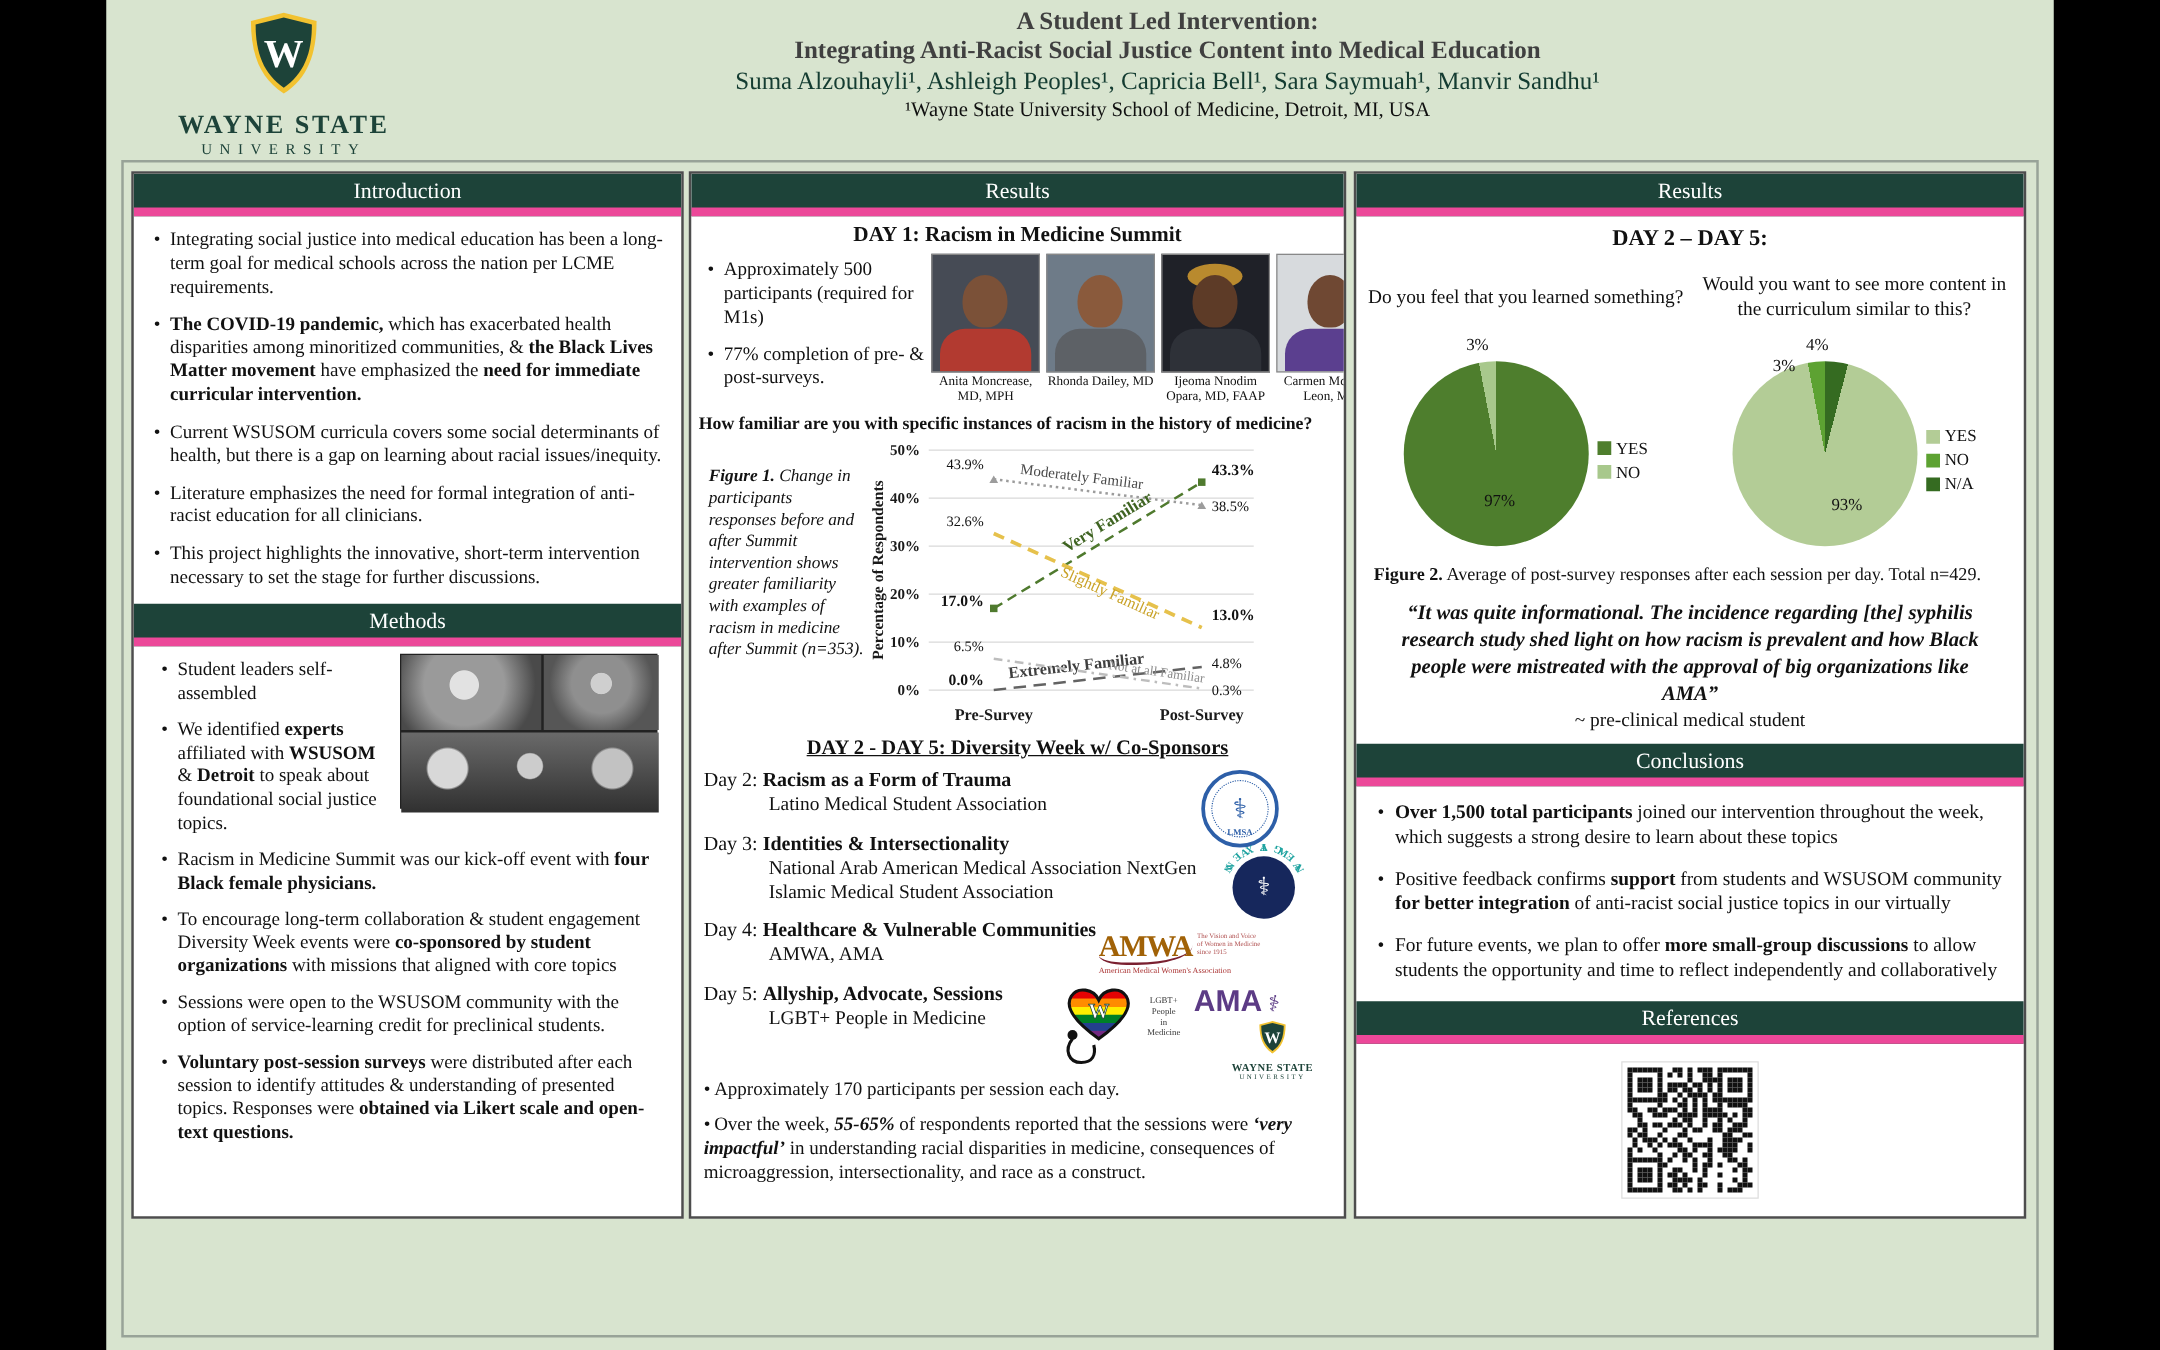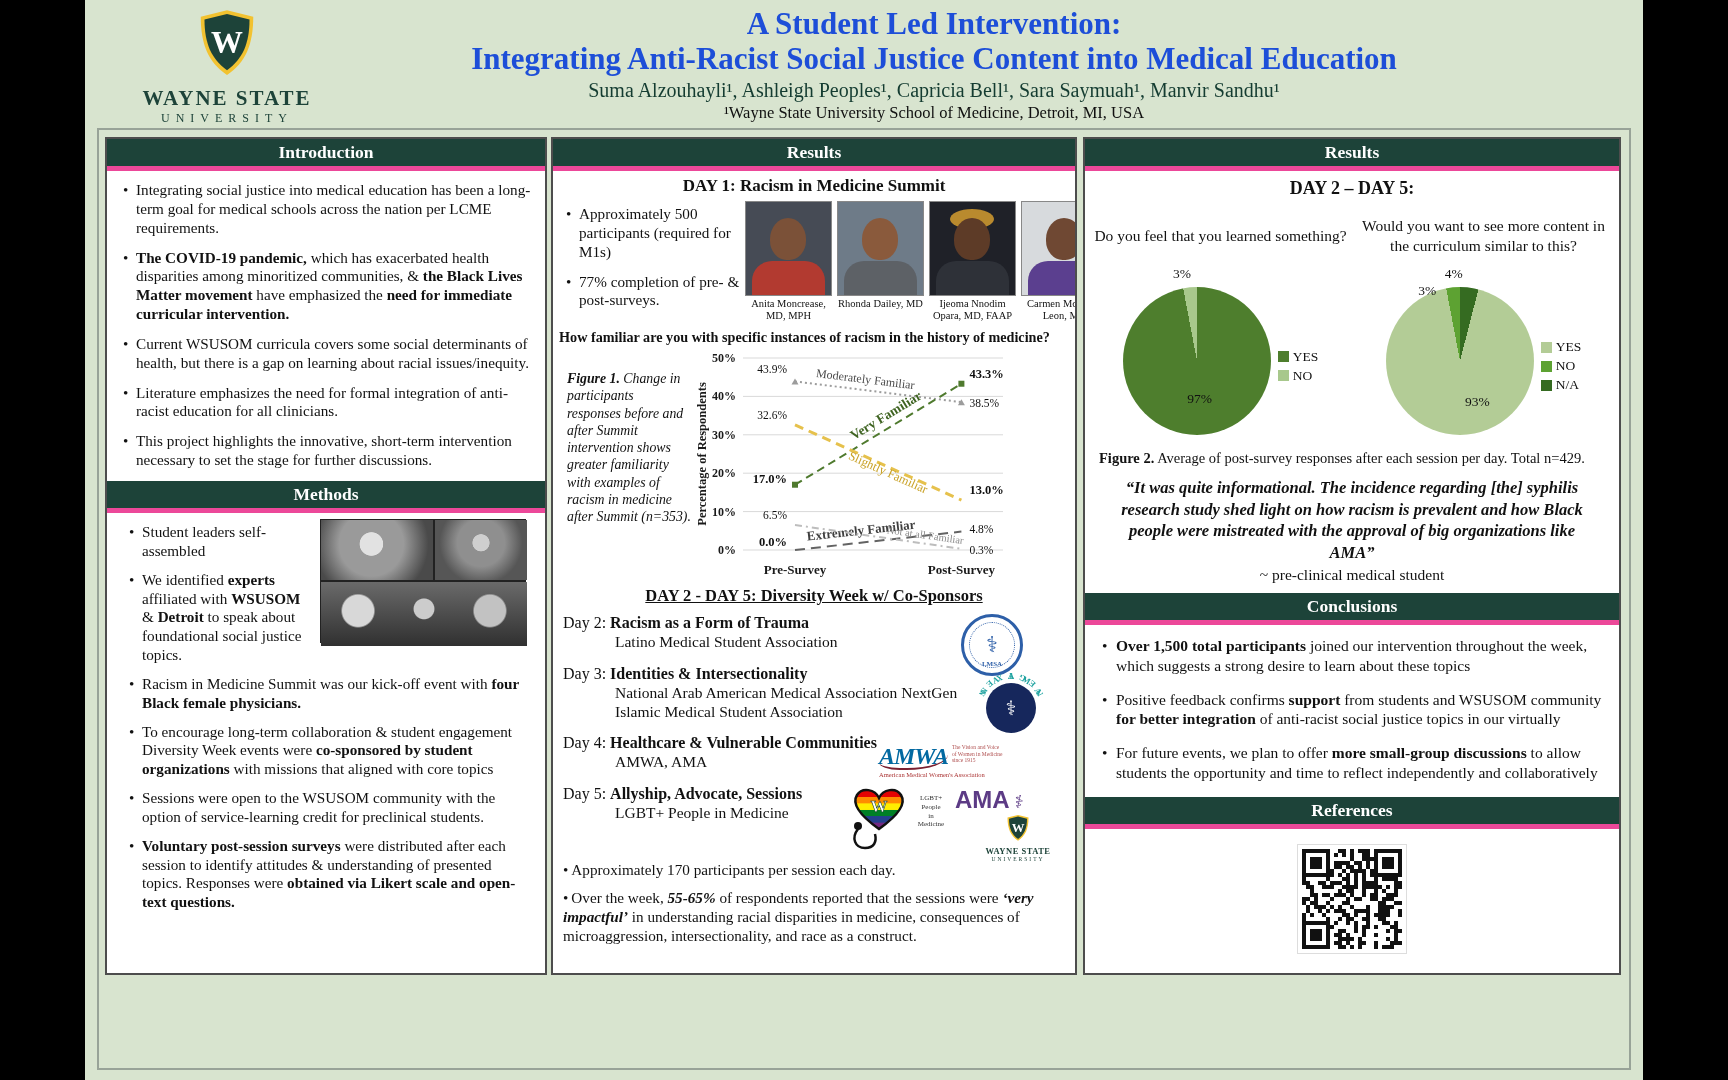--- a/index.html
+++ b/index.html
@@ -4,30 +4,30 @@
 <style>
   html,body{margin:0;padding:0;background:#000;}
   .page{position:relative;width:1728px;height:1080px;background:#000;overflow:hidden;font-family:"Liberation Serif",serif;color:#111;}
   .poster{position:absolute;left:85px;top:0;width:1558px;height:1080px;background:#d8e4cf;}
   
   .hdr{position:absolute;left:0;top:0;width:100%;height:128px;}
   .wsulogo{position:absolute;left:52px;top:8px;width:180px;text-align:center;}
   .wsl1{font-size:21px;letter-spacing:2px;color:#1d4339;margin-top:4px;font-weight:600;}
   .wsl2{font-size:12px;letter-spacing:6px;color:#1d4339;}
   .titles{position:absolute;left:260px;right:120px;top:6px;text-align:center;}
-  .t1{font-size:31px;font-weight:bold;color:#1d4ed8;line-height:1.13;}
+  .t1{font-size:20px;font-weight:bold;color:#404040;line-height:1.13;}
   .auth{font-size:20px;color:#143c31;margin-top:3px;}
   .affil{font-size:16.5px;color:#101010;margin-top:1px;}
   
   .board{position:absolute;left:12px;top:128px;width:1530px;height:938px;border:2px solid #98a398;}
   .panel{position:absolute;top:7px;height:838px;background:#fff;border:2px solid #4d4d4d;box-sizing:border-box;overflow:hidden;}
   .leftp{left:6px;width:442px;}
   .midp{left:452px;width:526px;}
   .rightp{left:984px;width:538px;}
-  .bar{background:#1d4339;color:#fff;font-weight:bold;font-size:17.5px;text-align:center;padding:3px 0;border-bottom:5px solid #ec4899;}
+  .bar{background:#1d4339;color:#fff;font-weight:normal;font-size:17.5px;text-align:center;padding:3px 0;border-bottom:7px solid #ec4899;}
   
   ul.bul{margin:10px 13px;padding:0;list-style:none;font-size:15.2px;line-height:1.24;}
   ul.bul>li{margin-bottom:11px;padding-left:16px;position:relative;}
   ul.bul>li::before{content:"\2022";position:absolute;left:3px;}
   ul.sub{list-style:none;margin:2px 0 0;padding:0;}
   ul.sub>li{padding-left:34px;position:relative;}
   ul.sub>li::before{content:"\25CB";position:absolute;left:16px;font-size:11px;top:3px;}
   .b{font-weight:bold;} .i{font-style:italic;}
   
   .mbody{padding:2px 19px;font-size:15.2px;line-height:1.24;}
@@ -71,21 +71,21 @@
   
   .logo{position:absolute;}
   .lmsa{left:408px;top:0;width:62px;height:62px;border:3px solid #2d5fa8;border-radius:50%;background:#fff;box-sizing:border-box;text-align:center;}
   .lmsa .inner{position:absolute;left:5px;top:5px;right:5px;bottom:5px;border:1px dotted #2d5fa8;border-radius:50%;}
   .lmsa .glyph{font-size:22px;color:#2d5fa8;line-height:56px;}
   .lmsa .nm{position:absolute;bottom:5px;width:100%;font-size:7px;color:#2d5fa8;font-weight:bold;}
   .naama{left:420px;top:56px;width:76px;height:76px;}
   .naama .disc{position:absolute;left:13px;top:13px;width:50px;height:50px;background:#16275c;border-radius:50%;color:#fff;text-align:center;line-height:50px;font-size:20px;}
   .naama span.rg{position:absolute;left:50%;top:50%;font-size:8.5px;font-weight:bold;color:#1fa3a0;}
   .amwa{left:326px;top:130px;width:178px;}
-  .amwa .big{font-size:24px;font-weight:bold;color:#0369a1;letter-spacing:-1px;line-height:1;display:inline-block;border-bottom:2px solid #7a2030;border-radius:0 0 60% 30%;font-style:italic;}
+  .amwa .big{font-size:24px;font-weight:bold;color:#a16207;letter-spacing:-1px;line-height:1;display:inline-block;border-bottom:2px solid #7a2030;border-radius:0 0 60% 30%;}
   .amwa .side{display:inline-block;vertical-align:top;font-size:5.5px;color:#b05050;width:52px;line-height:1.2;}
   .amwa .tag{font-size:6.5px;color:#a33;margin-top:1px;}
   .ama{left:402px;top:172px;width:96px;}
   .ama .t{font-size:24px;font-weight:bold;color:#5c3b85;font-family:"Liberation Sans",sans-serif;display:inline-block;}
   .ama .g{font-size:18px;color:#5c3b85;display:inline-block;transform:rotate(12deg);}
   .heartlogo{left:294px;top:168px;width:64px;height:72px;}
   .lgbtcap{left:356px;top:180px;width:44px;font-size:7px;color:#333;line-height:1.25;text-align:center;}
   .wsusmall{left:424px;top:200px;width:82px;text-align:center;}
   .wsusmall .l1{font-size:8.5px;font-weight:bold;color:#1d4339;letter-spacing:0.5px;}
   .wsusmall .l2{font-size:5.5px;letter-spacing:2px;color:#1d4339;}

